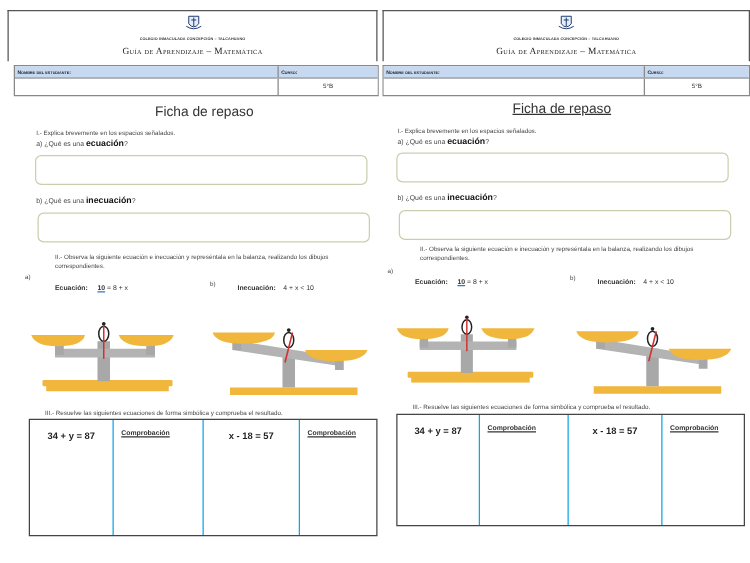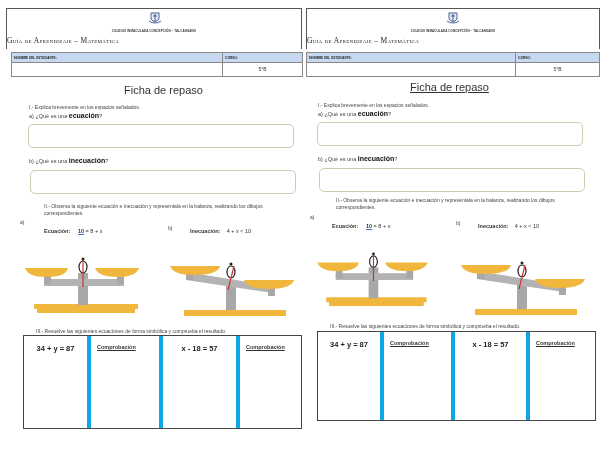--- a/index.html
+++ b/index.html
@@ -4,21 +4,21 @@
 <style>
   html, body { margin:0; padding:0; background:#ffffff; }
   body { width:600px; height:450px; position:relative; overflow:hidden; font-family:"Liberation Sans", sans-serif; color:#222; }
   .page { position:absolute; top:0; height:450px; }
   .page.left { left:0; width:302px; }
   .page.right { left:304px; width:296px; }
 
   .header-box { position:absolute; border:1px solid #555; border-bottom:none; background:#fff; }
   .logo { position:absolute; width:14px; height:13px; }
   .school { position:absolute; font-size:3px; font-weight:bold; color:#333; letter-spacing:0.1px; white-space:nowrap; text-align:center; }
-  .guide-title { position:absolute; font-family:"Liberation Serif", serif; font-size:7.5px; font-variant:small-caps; letter-spacing:0.3px; color:#222; white-space:nowrap; text-align:left; }
+  .guide-title { position:absolute; font-family:"Liberation Serif", serif; font-size:7.5px; font-variant:small-caps; letter-spacing:0.3px; color:#222; white-space:nowrap; text-align:center; }
 
   .info-table { position:absolute; border:1px solid #888; border-collapse:collapse; }
   .info-table .hrow { display:flex; background:#c6d9f1; height:9px; border-bottom:1px solid #888; }
   .info-table .vrow { display:flex; height:13px; background:#fff; }
   .info-table .c1 { border-right:1px solid #888; font-size:4px; font-weight:bold; font-variant:small-caps; padding-left:2px; line-height:9px; color:#222; }
   .info-table .c2 { font-size:4px; font-weight:bold; font-variant:small-caps; padding-left:2px; line-height:9px; color:#222; }
   .info-table .v1 { border-right:1px solid #888; }
   .info-table .v2 { font-size:5px; text-align:center; line-height:13px; color:#333; }
 
   .ficha { position:absolute; font-size:11px; color:#333; white-space:nowrap; }
@@ -31,21 +31,21 @@
   .s2 { position:absolute; font-size:5px; color:#444; line-height:7px; }
   .label-ab { position:absolute; font-size:5px; color:#444; }
   .eq { position:absolute; font-size:5.5px; font-weight:bold; color:#333; white-space:nowrap; }
   .eq .ul { text-decoration:underline; text-decoration-color:#3a6fd0; }
   .eq span { font-weight:normal; }
 
   .scale { position:absolute; }
 
   .s3 { position:absolute; font-size:5px; color:#444; white-space:nowrap; }
   .grid { position:absolute; border:1px solid #444; display:flex; background:#fff; }
-  .grid .cell { border-right:4px solid #0ea5e9; height:100%; box-sizing:border-box; padding-top:8px; }
+  .grid .cell { border-right:1px solid #0ea5e9; height:100%; box-sizing:border-box; padding-top:8px; }
   .grid .cell:last-child { border-right:none; }
   .grid .eqc { font-size:7.5px; font-weight:bold; color:#222; text-align:center; }
   .grid .comp { font-size:5.5px; font-weight:bold; color:#333; text-decoration:underline; padding-left:6px; }
 </style>
 </head>
 <body>
 
 <div class="page left">
   <div class="header-box" style="left:6px; top:8px; width:294px; height:40px;">
     <svg class="logo" style="left:141px; top:3px;" viewBox="0 0 14 13">

